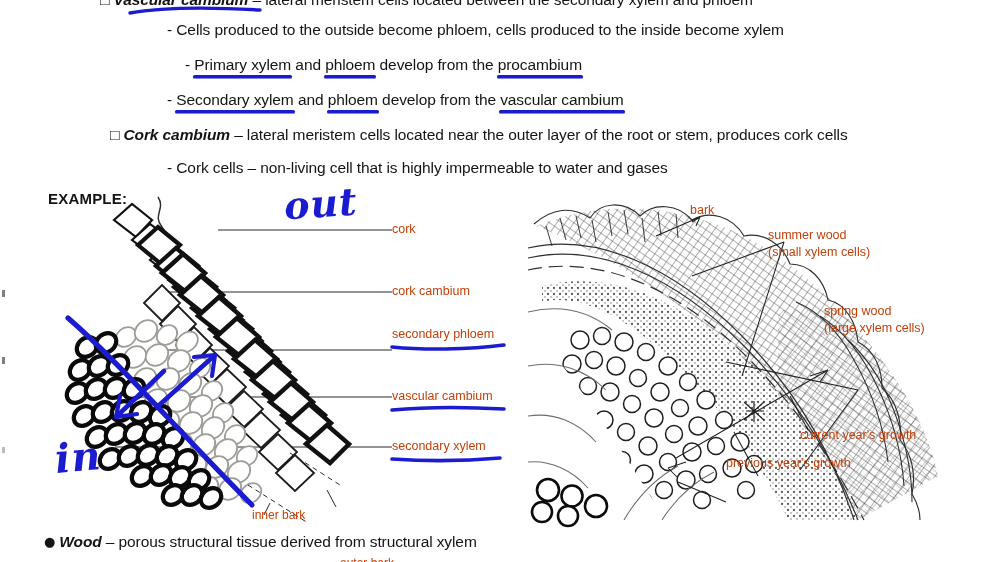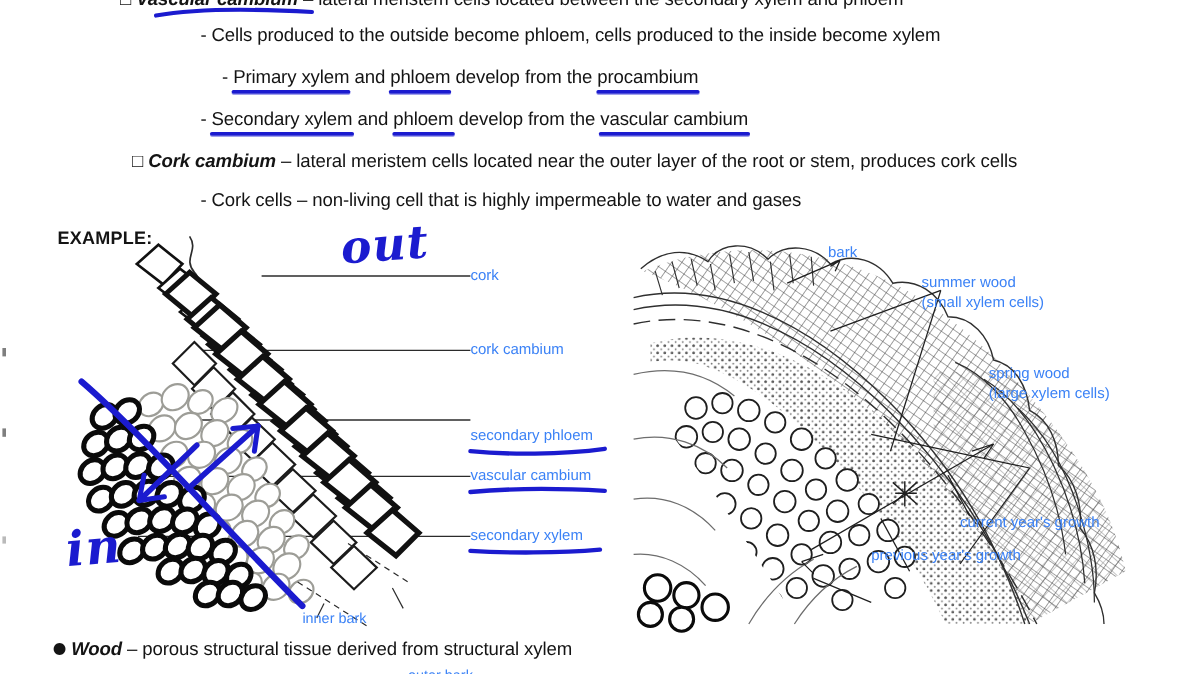--- a/index.html
+++ b/index.html
@@ -24,21 +24,21 @@
     box-shadow:0 1px 0 rgba(27,27,207,.55);
   }
 
   
   .uline { position:absolute; pointer-events:none; }
 
   
   .diagram { position:absolute; }
   .lbl {
     position:absolute; white-space:nowrap;
-    font-size:12.5px; color:#3b82f6;
+    font-size:12.5px; color:#c2410c;
     font-family:"Liberation Sans", sans-serif;
   }
   .lbl.sm { font-size:12px; }
   .hand {
     position:absolute; color:#1b1bcf;
     font-family:"DejaVu Serif", serif;
     font-style:italic; font-weight:bold;
     letter-spacing:1px;
   }
   svg { display:block; overflow:visible; }
@@ -231,21 +231,21 @@
   </svg>
 
   <div class="lbl" style="left:352px; top:37px;">
     <span>cork</span>
   </div>
 
   <div class="lbl" style="left:352px; top:99px;">
     <span>cork cambium</span>
   </div>
 
-  <div class="lbl" style="left:352px; top:171px;">
+  <div class="lbl" style="left:352px; top:142px;">
     <span>secondary phloem</span>
     <svg class="uline" style="left:-2px; top:15px;" width="118" height="10">
       <path d="M2,5 C32,8 78,8 114,3" fill="none" stroke="#1b1bcf" stroke-width="3.6" stroke-linecap="round"></path>
     </svg>
   </div>
 
   <div class="lbl" style="left:352px; top:204px;">
     <span>vascular cambium</span>
     <svg class="uline" style="left:-2px; top:15px;" width="118" height="10">
       <path d="M2,6 C34,3 78,3 114,5" fill="none" stroke="#1b1bcf" stroke-width="3.6" stroke-linecap="round"></path>

